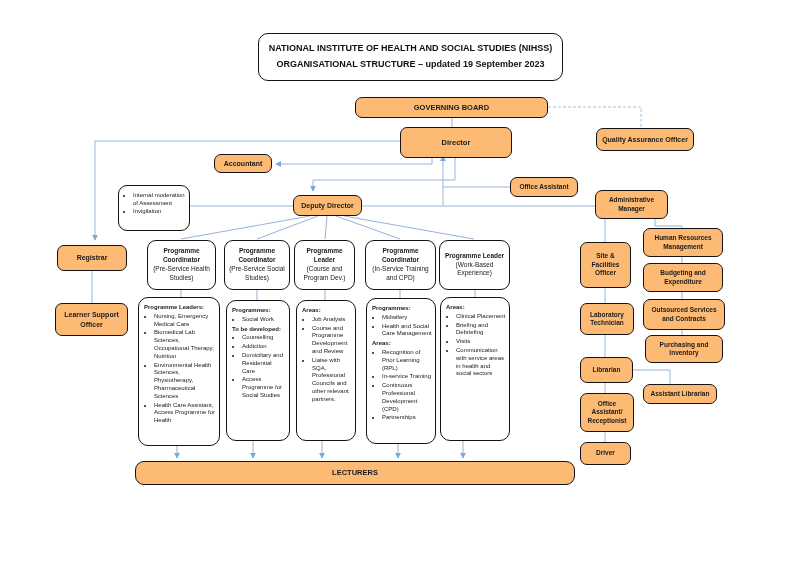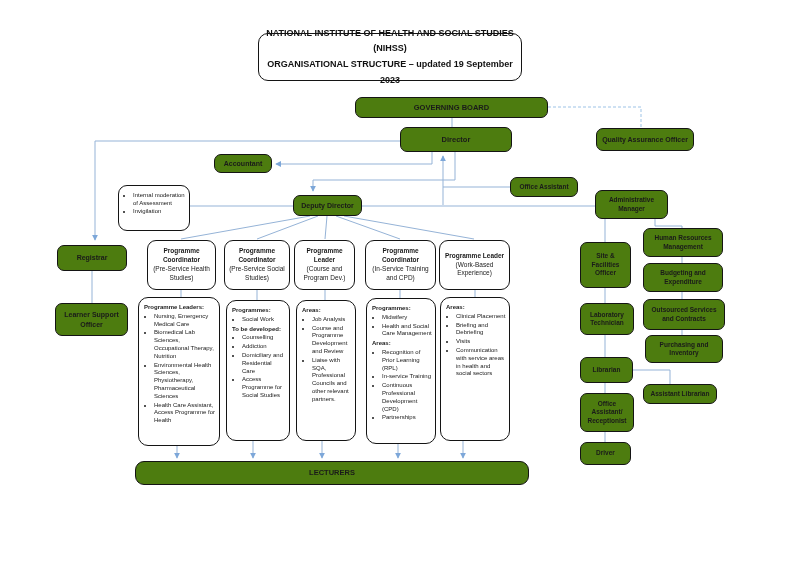--- a/index.html
+++ b/index.html
@@ -1,18 +1,18 @@
 <!DOCTYPE html>
 <html><head>
 <meta charset="utf-8">
 <style>
   html,body{margin:0;padding:0;background:#e9e9e9;font-family:"Liberation Sans",sans-serif;}
   #page{position:relative;width:800px;height:565px;background:#ffffff;overflow:hidden;}
   svg.wires{position:absolute;left:0;top:0;z-index:0;}
-  .node{position:absolute;z-index:2;border:1.6px solid #141414;border-radius:7px;background:#4d7c0f;
+  .node{position:absolute;z-index:2;border:1.6px solid #141414;border-radius:7px;background:#fdba74;
         display:flex;flex-direction:column;align-items:center;justify-content:center;
         text-align:center;font-size:7px;font-weight:bold;line-height:1.3;padding:1px 2px;box-sizing:border-box;color:#1a1a1a;}
   .node.fs8{font-size:7.5px;}
   .node.fs65{font-size:6.5px;}
   .title-box{position:absolute;z-index:2;border:1.8px solid #141414;border-radius:10px;background:#fff;
         display:flex;flex-direction:column;align-items:center;justify-content:center;text-align:center;
         font-size:9px;font-weight:bold;line-height:1.75;color:#111;box-sizing:border-box;padding:2px 6px;}
   .hdr{position:absolute;z-index:2;border:1.7px solid #141414;border-radius:9px;background:#fff;
         display:flex;flex-direction:column;align-items:center;justify-content:center;text-align:center;
         font-size:6.5px;line-height:1.35;box-sizing:border-box;padding:2px;color:#1a1a1a;}
@@ -86,30 +86,30 @@
       <path d="M682,257 L682,263"></path>
       <path d="M682,292 L682,299"></path>
       <path d="M682,330 L682,335"></path>
 
       <path d="M633,370 L670,370 L670,384"></path>
     </g>
 
     <path d="M548,107 L641,107 L641,128" stroke="#9dc3e6" stroke-width="1" stroke-dasharray="3,2" fill="none"></path>
   </svg>
 
-  <div class="title-box" style="left:258px;top:33px;width:264px;height:48px;">
+  <div class="title-box" style="left:258px;top:33px;width:305px;height:48px;">
     <span>NATIONAL INSTITUTE OF HEALTH AND SOCIAL STUDIES (NIHSS)</span>
     <span>ORGANISATIONAL STRUCTURE – updated 19 September 2023</span>
   </div>
 
   <div class="node fs8" style="left:355px;top:97px;width:193px;height:21px;">
     <span>GOVERNING BOARD</span>
   </div>
 
-  <div class="node fs8" style="left:400px;top:127px;width:112px;height:25px;">
+  <div class="node fs8" style="left:400px;top:127px;width:112px;height:31px;">
     <span>Director</span>
   </div>
 
   <div class="node" style="left:596px;top:128px;width:98px;height:23px;">
     <span>Quality Assurance Officer</span>
   </div>
 
   <div class="node" style="left:214px;top:154px;width:58px;height:19px;">
     <span>Accountant</span>
   </div>
@@ -213,21 +213,21 @@
   <div class="detail" style="left:440px;top:297px;width:70px;height:144px;">
     <div class="h">Areas:</div>
     <ul>
       <li>Clinical Placement</li>
       <li>Briefing and Debriefing</li>
       <li>Visits</li>
       <li>Communication with service areas in health and social sectors</li>
     </ul>
   </div>
 
-  <div class="node fs8" style="left:135px;top:461px;width:394px;height:24px;border-radius:9px;">
+  <div class="node fs8" style="left:135px;top:461px;width:440px;height:24px;border-radius:9px;">
     <span>LECTURERS</span>
   </div>
 
   <div class="node fs65" style="left:580px;top:242px;width:51px;height:46px;">
     <span>Site &amp; Facilities Officer</span>
   </div>
   <div class="node fs65" style="left:580px;top:303px;width:54px;height:32px;">
     <span>Laboratory Technician</span>
   </div>
   <div class="node fs65" style="left:580px;top:357px;width:53px;height:26px;">

